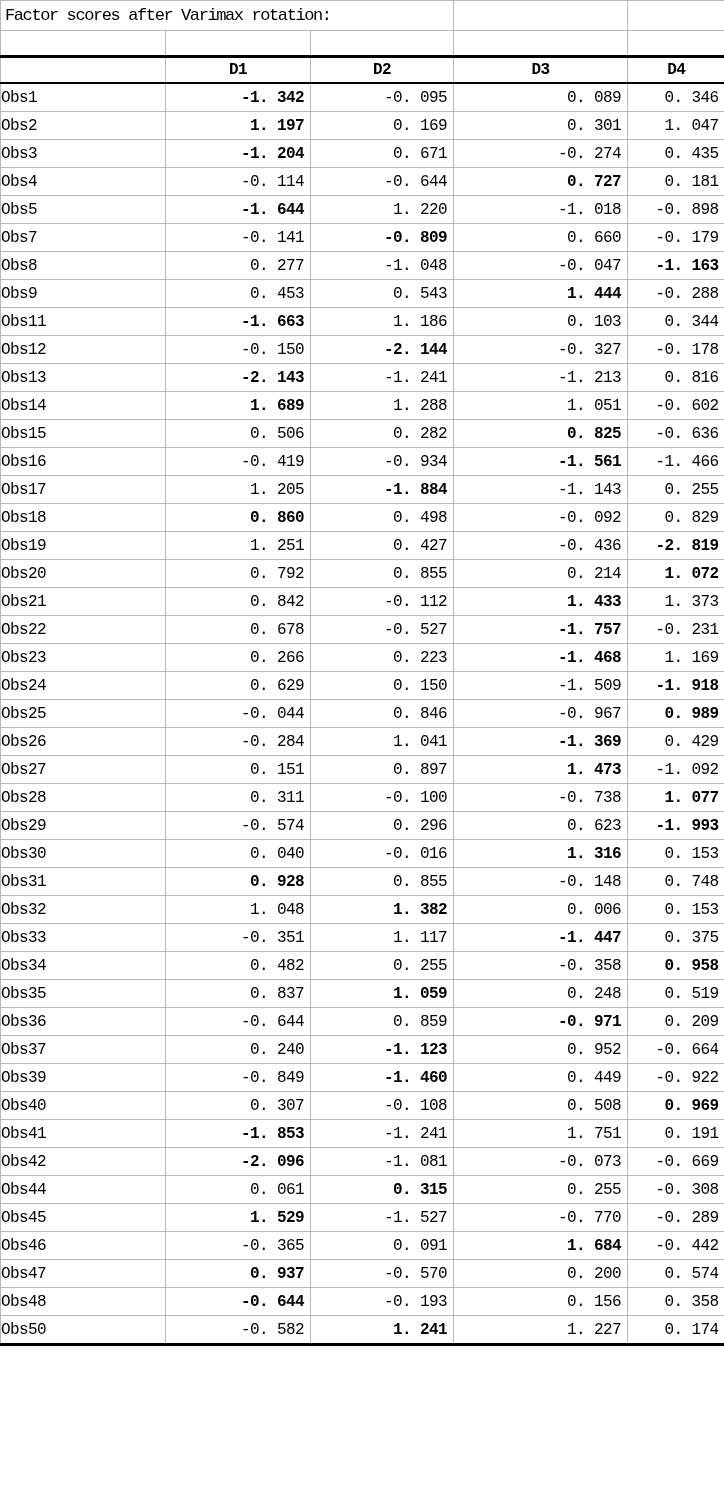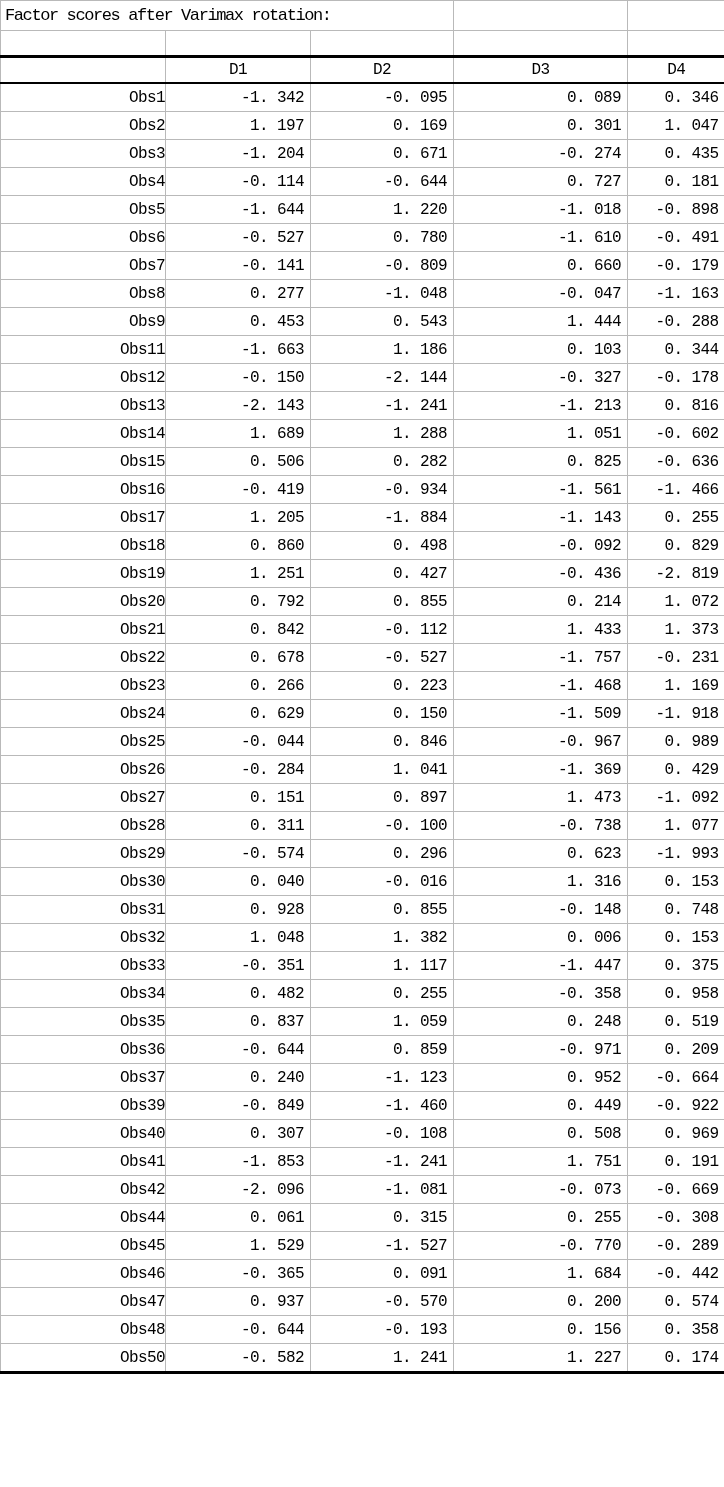--- a/index.html
+++ b/index.html
@@ -45,33 +45,34 @@
   
   tr.blank-row td{height:24px;border-left:1px solid var(--grid);}
   tr.blank-row td:first-child{border-left:none;}
   
   tr.header-row td{
     height:24px;
     border-top:3px solid var(--rule);
     border-bottom:2px solid var(--rule);
     border-left:1px solid var(--grid);
     text-align:center;
+    font-weight:bold;
   }
   tr.header-row td:first-child{border-left:none;}
   
   tr.data-row td{
     height:27px;
     border-bottom:1px solid var(--grid);
     border-left:1px solid var(--grid);
   }
   tr.data-row td:first-child{border-left:none;}
   tr.data-row:last-child td{border-bottom:3px solid var(--rule);}
-  td.label-cell{padding-left:20px;text-align:right;border-radius:10px;}
+  td.label-cell{padding-left:0;text-align:left;border-radius:10px;}
   td.value-cell{padding-right:6px;text-align:right;}
-  td.value-cell.bold{font-weight:400;}
+  td.value-cell.bold{font-weight:700;}
 </style>
 </head>
 <body>
 
 <table class="sheet">
   <colgroup>
     <col class="c0">
       <col class="c1">
       <col class="c2">
       <col class="c3">
@@ -127,27 +128,20 @@
         <td class="value-cell">0. 181</td>
       </tr>
       <tr class="data-row">
         <td class="label-cell">Obs5</td>
         <td class="value-cell bold">-1. 644</td>
         <td class="value-cell">1. 220</td>
         <td class="value-cell">-1. 018</td>
         <td class="value-cell">-0. 898</td>
       </tr>
       <tr class="data-row">
-        <td class="label-cell">Obs6</td>
-        <td class="value-cell">-0. 527</td>
-        <td class="value-cell">0. 780</td>
-        <td class="value-cell bold">-1. 610</td>
-        <td class="value-cell">-0. 491</td>
-      </tr>
-      <tr class="data-row">
         <td class="label-cell">Obs7</td>
         <td class="value-cell">-0. 141</td>
         <td class="value-cell bold">-0. 809</td>
         <td class="value-cell">0. 660</td>
         <td class="value-cell">-0. 179</td>
       </tr>
       <tr class="data-row">
         <td class="label-cell">Obs8</td>
         <td class="value-cell">0. 277</td>
         <td class="value-cell">-1. 048</td>

